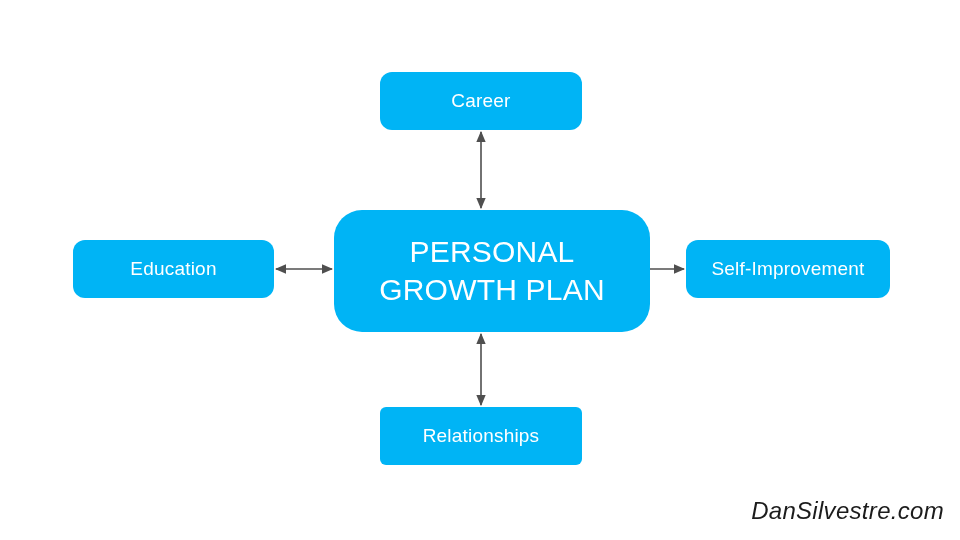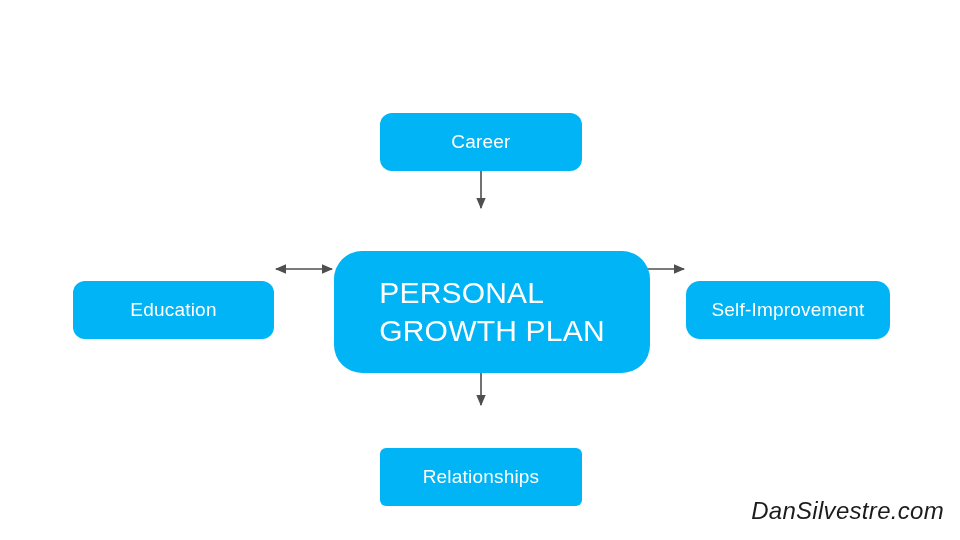--- a/index.html
+++ b/index.html
@@ -33,37 +33,36 @@
   .connectors marker path {
     fill: var(--arrow);
   }
   .node {
     position: absolute;
     background: var(--node-fill);
     color: var(--node-text);
     display: flex;
     align-items: center;
     justify-content: center;
-    text-align: left;
+    text-align: center;
     border-radius: 12px;
     font-size: 19px;
     letter-spacing: 0.2px;
-    margin-top: 41px;
   }
   .node-center {
     left: 334px; top: 210px;
     width: 316px; height: 122px;
     border-radius: 28px;
     font-size: 30px;
     line-height: 38px;
     white-space: pre-line;
   }
   .node-career        { left: 380px; top: 72px;  width: 202px; height: 58px; }
   .node-education     { left: 73px;  top: 240px; width: 201px; height: 58px; }
-  .node-self-improvement { left: 686px; top: 240px; width: 204px; height: 58px; border-radius: 14px; }
+  .node-self-improvement { left: 686px; top: 240px; width: 204px; height: 58px; }
   .node-relationships { left: 380px; top: 407px; width: 202px; height: 58px; border-radius: 6px; }
   .watermark {
     position: absolute;
     right: 16px;
     top: 497px;
     font-size: 24px;
     font-style: italic;
     color: var(--watermark-text);
     letter-spacing: 0.3px;
   }

